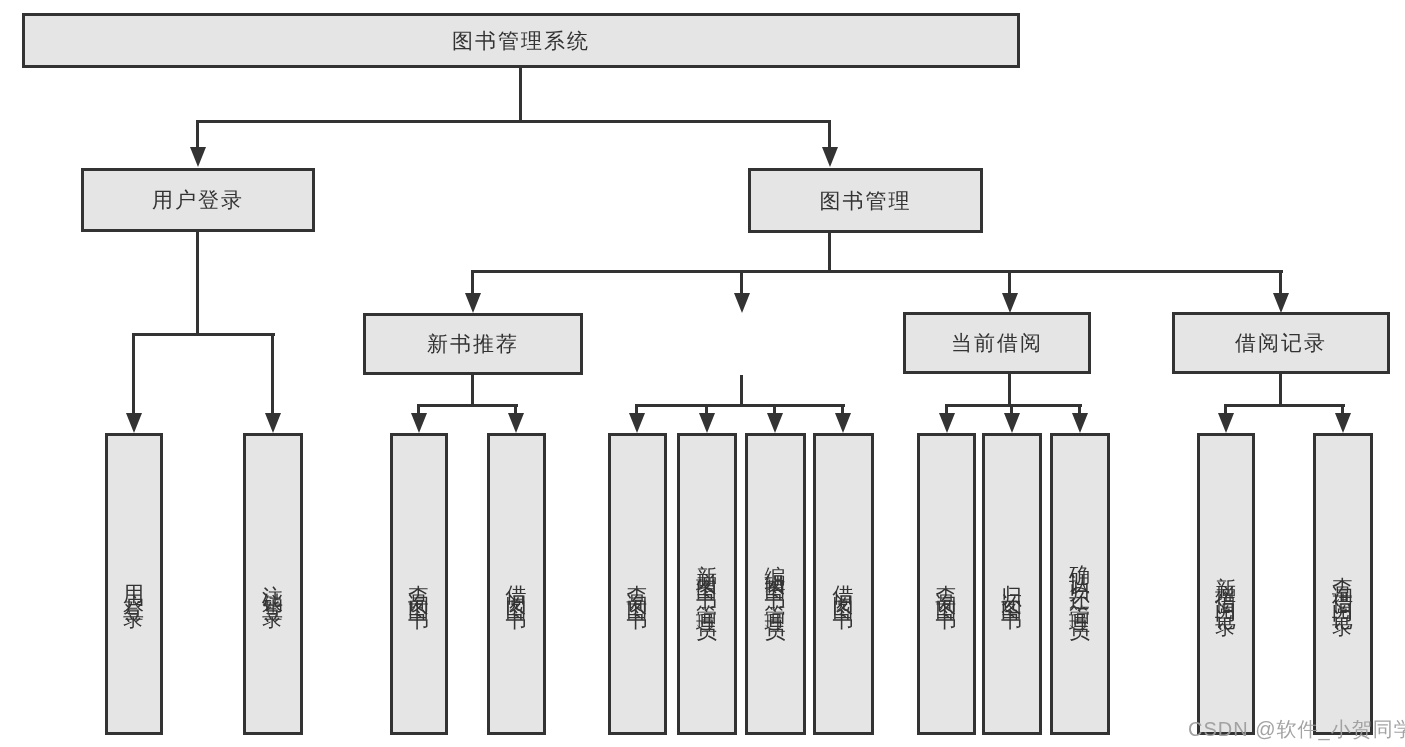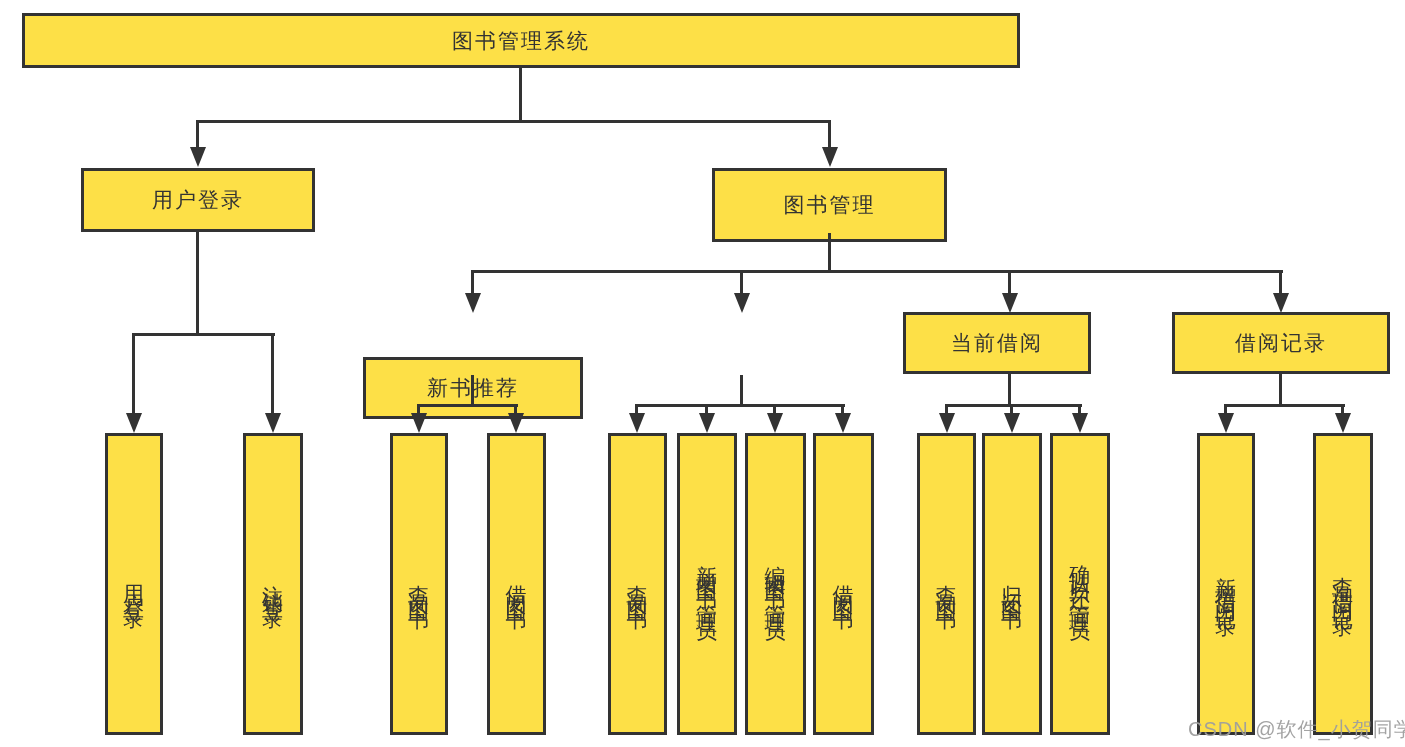--- a/index.html
+++ b/index.html
@@ -7,21 +7,21 @@
     position:relative;
     width:1405px;height:747px;
     background:#fff;
     font-family:"Liberation Sans","DejaVu Sans",sans-serif;
     color:#333;
     overflow:hidden;
   }
   .box{
     position:absolute;
     border:3px solid #333;
-    background:#fde047;
+    background:#e5e5e5;
     box-sizing:border-box;
     display:flex;
     align-items:center;
     justify-content:center;
     font-size:21px;
     color:#333;
     letter-spacing:2px;
   }
   .leaf{
     font-size:21px;
@@ -63,21 +63,21 @@
   <div class="vline" style="left:519px;top:68px;height:54px;"></div>
   <div class="hline" style="left:197px;top:120px;width:634px;"></div>
   <div class="vline" style="left:196px;top:120px;height:28px;"></div>
   <div class="arrowhead" style="left:190px;top:147px;"></div>
   <div class="vline" style="left:828px;top:120px;height:28px;"></div>
   <div class="arrowhead" style="left:822px;top:147px;"></div>
 
   <div class="box" style="left:81px;top:168px;width:234px;height:64px;">
     <span>用户登录</span>
   </div>
-  <div class="box" style="left:712px;top:168px;width:235px;height:74px;">
+  <div class="box" style="left:748px;top:168px;width:235px;height:65px;">
     <span>图书管理</span>
   </div>
 
   <div class="vline" style="left:196px;top:232px;height:103px;"></div>
   <div class="hline" style="left:133px;top:333px;width:142px;"></div>
   <div class="vline" style="left:132px;top:333px;height:82px;"></div>
   <div class="arrowhead" style="left:126px;top:413px;"></div>
   <div class="vline" style="left:271px;top:333px;height:82px;"></div>
   <div class="arrowhead" style="left:265px;top:413px;"></div>
 
@@ -85,21 +85,21 @@
   <div class="hline" style="left:471px;top:270px;width:812px;"></div>
   <div class="vline" style="left:471px;top:270px;height:25px;"></div>
   <div class="arrowhead" style="left:465px;top:293px;"></div>
   <div class="vline" style="left:740px;top:270px;height:25px;"></div>
   <div class="arrowhead" style="left:734px;top:293px;"></div>
   <div class="vline" style="left:1008px;top:270px;height:25px;"></div>
   <div class="arrowhead" style="left:1002px;top:293px;"></div>
   <div class="vline" style="left:1279px;top:270px;height:25px;"></div>
   <div class="arrowhead" style="left:1273px;top:293px;"></div>
 
-  <div class="box" style="left:363px;top:313px;width:220px;height:62px;margin-top:44px;">
+  <div class="box" style="left:363px;top:313px;width:220px;height:62px;">
     <span>新书推荐</span>
   </div>
   <div class="box" style="left:903px;top:312px;width:188px;height:62px;">
     <span>当前借阅</span>
   </div>
   <div class="box" style="left:1172px;top:312px;width:218px;height:62px;">
     <span>借阅记录</span>
   </div>
 
   <div class="vline" style="left:471px;top:375px;height:32px;"></div>

